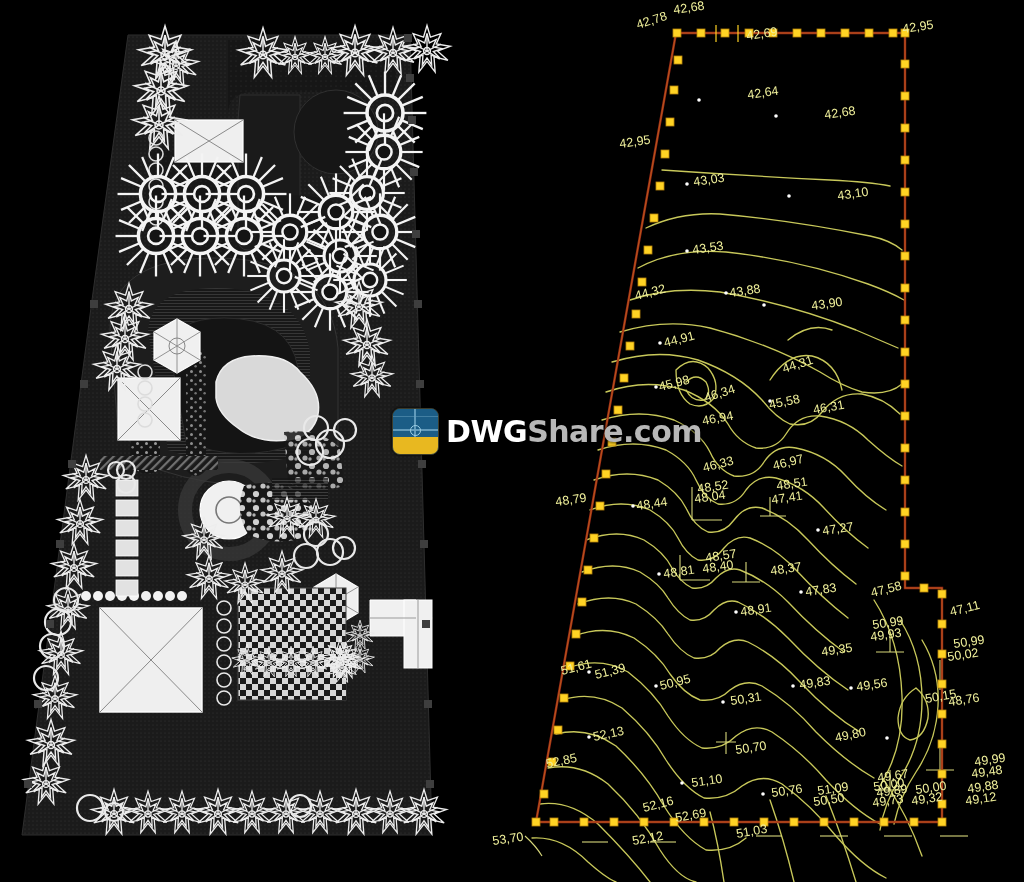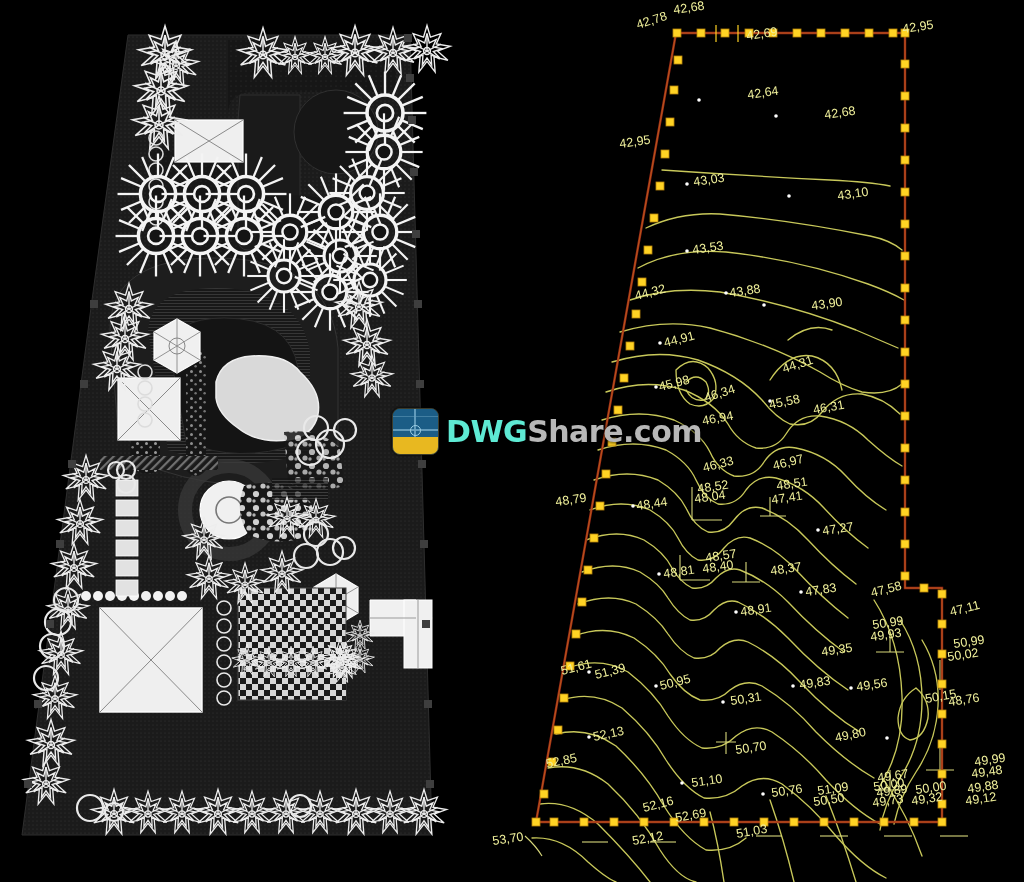--- a/index.html
+++ b/index.html
@@ -25,21 +25,21 @@
   }
   .wm-logo .sky{position:absolute;left:0;right:0;top:0;height:62%;
     background:linear-gradient(#1c6punter,#1b5d86);background:#1b5d86;}
   .wm-logo .ground{position:absolute;left:0;right:0;bottom:0;height:38%;background:#e8b820;}
   .wm-logo .hl{position:absolute;left:0;right:0;top:44%;height:2px;background:#6fa6c4;opacity:.85;}
   .wm-logo .vl{position:absolute;top:0;bottom:38%;left:46%;width:2px;background:#6fa6c4;opacity:.85;}
   .wm-logo .hl2{position:absolute;left:0;right:0;top:16%;height:1px;background:#5d96b6;opacity:.6;}
   .wm-logo .ring{position:absolute;left:38%;top:36%;width:9px;height:9px;border:1.6px solid #9ed0e6;border-radius:50%;}
   .wm-text{font-size:30px;font-weight:bold;letter-spacing:-.5px;line-height:1;
     font-family:"DejaVu Sans",sans-serif;text-shadow:0 0 4px #000;}
-  .wm-dwg{color:#5eead4;}
+  .wm-dwg{color:#ffffff;}
   .wm-share{color:#b8b8b8;margin-top:24px;}
 </style>
 </head>
 <body>
 
 <div id="stage">
 
   <div class="panel" id="left-panel">
     <svg width="470" height="882" viewBox="0 0 470 882">
       <defs>

